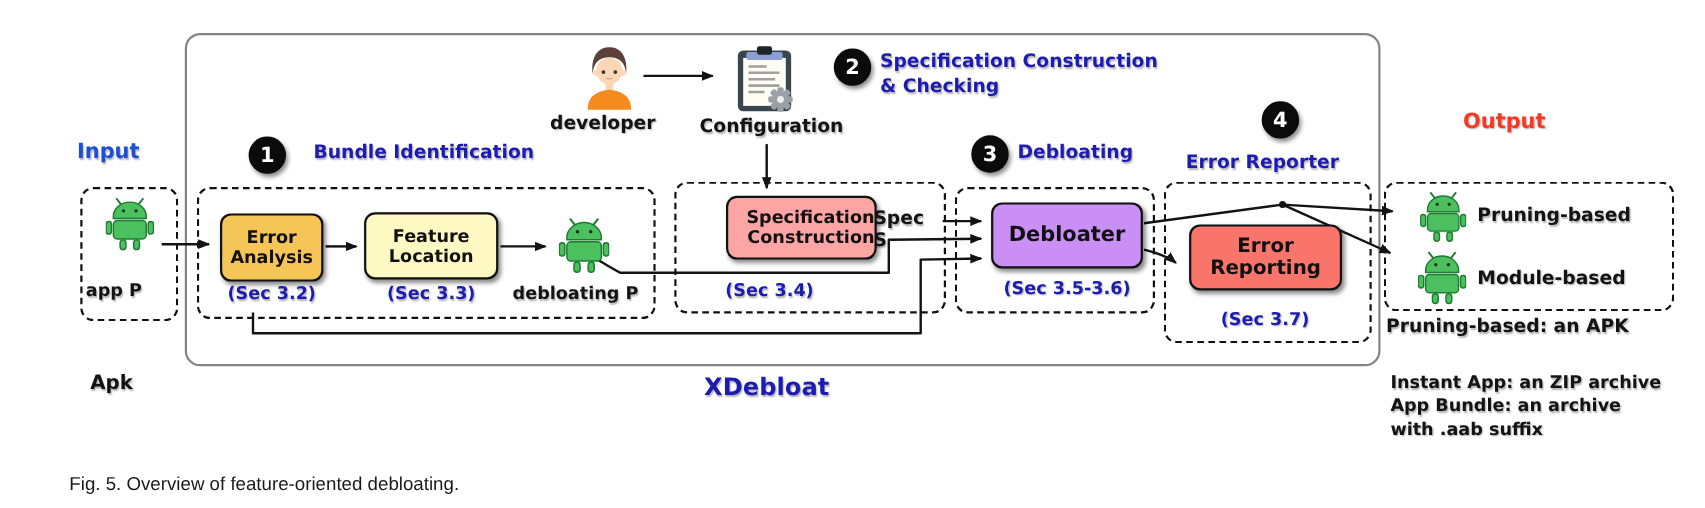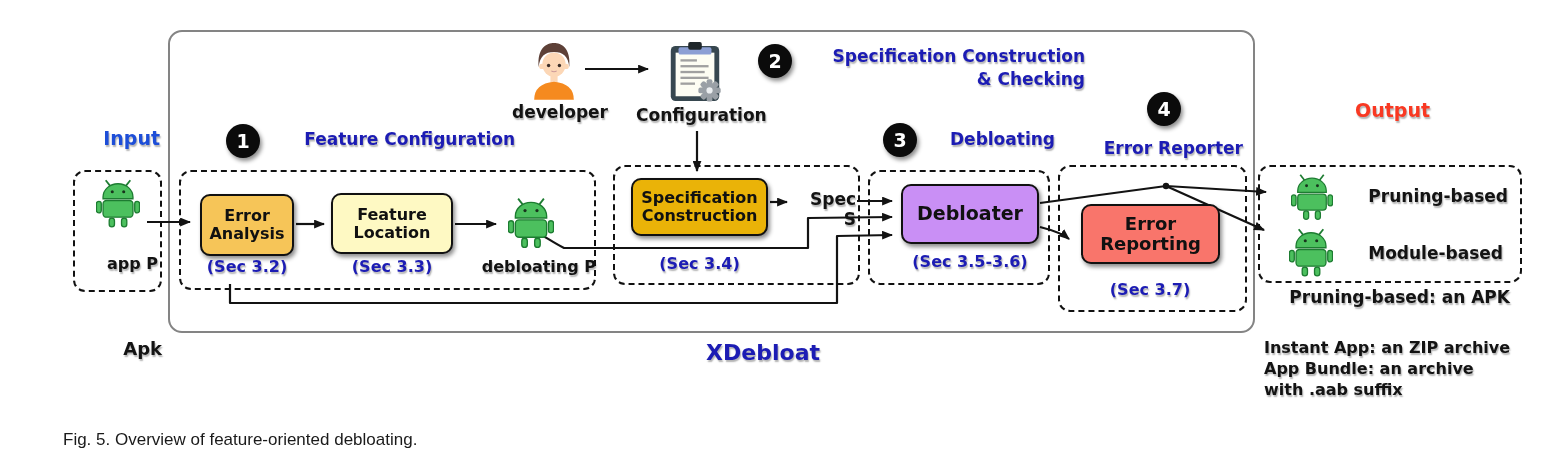--- a/index.html
+++ b/index.html
@@ -2,21 +2,21 @@
 <html><head>
 <meta charset="utf-8">
 <style>
   * { margin:0; padding:0; box-sizing:border-box; }
   html,body { background:#fff; }
   .canvas {
     position:relative; width:1550px; height:462px; overflow:hidden;
     font-family:"DejaVu Sans","Liberation Sans",sans-serif; background:#fff;
   }
   .abs { position:absolute; }
-  .lbl { font-weight:bold; color:#131313; text-align:right;
+  .lbl { font-weight:bold; color:#131313; text-align:left;
          text-shadow:1px 1.5px 1.5px rgba(0,0,0,0.30); line-height:1.15; }
   .blue { color:#1c1cb4; }
   .red  { color:#f93822; }
   .dashed { position:absolute; border:2.5px dashed #111; border-radius:12px; }
   .mainbox { position:absolute; border:2px solid #848484; border-radius:14px; }
   .node { position:absolute; border:2px solid #111; border-radius:10px;
           box-shadow:2px 3px 4px rgba(0,0,0,0.45);
           display:flex; flex-direction:column; align-items:center; justify-content:center;
           font-weight:bold; color:#111; text-align:center; line-height:1.12; }
   .badge { position:absolute; width:34px; height:34px; border-radius:50%; background:#0b0b0b;
@@ -73,21 +73,21 @@
       <rect x="30" y="88" width="12" height="20" rx="6"></rect>
       <rect x="58" y="88" width="12" height="20" rx="6"></rect>
     </g>
     <circle cx="37" cy="28" r="3.5" fill="#17331c"></circle>
     <circle cx="63" cy="28" r="3.5" fill="#17331c"></circle>
   </svg>
   <div class="abs lbl" style="left:78px; top:255px; width:80px; font-size:16px;">app P</div>
   <div class="abs lbl" style="left:82px; top:339px; width:80px; font-size:18px;">Apk</div>
 
   <div class="badge" style="left:226px; top:124px;">1</div>
-  <div class="abs lbl blue" style="left: 285px; top: 130px; width: 230px; font-size: 17px; color: rgb(28, 28, 180);">Feature Configuration</div>
+  <div class="abs lbl blue" style="left: 285px; top: 130px; width: 230px; font-size: 17px; color: rgb(28, 28, 180);">Bundle Identification</div>
   <div class="dashed" style="left:179px; top:170px; width:417px; height:120px;"></div>
 
   <div class="node" style="left: 200px; top: 194px; width: 94px; height: 62px; font-size: 16px; background: rgb(246, 197, 88);">
     <span>Error</span>
     <span>Analysis</span>
   </div>
   <div class="sec" style="left:197px; top:257px; width:100px;">(Sec 3.2)</div>
 
   <div class="node" style="left: 331px; top: 193px; width: 122px; height: 61px; font-size: 16px; background: #fef9c3;">
     <span>Feature</span>
@@ -149,21 +149,21 @@
   </svg>
   <div class="abs lbl" style="left:636px; top:106px; width:122px; font-size:17px;">Configuration</div>
 
   <div class="badge" style="left:758px; top:44px;">2</div>
   <div class="abs lbl blue" style="left: 800px; top: 45px; width: 285px; font-size: 17px; line-height: 1.35; color: rgb(28, 28, 180);">
     <div>Specification Construction</div>
     <div>&amp; Checking</div>
   </div>
 
   <div class="dashed" style="left:613px; top:165px; width:247px; height:120px;"></div>
-  <div class="node" style="left: 631px; top: 178px; width: 137px; height: 58px; font-size: 16px; background: #eab308;">
+  <div class="node" style="left: 660px; top: 178px; width: 137px; height: 58px; font-size: 16px; background: #fca5a5; align-items: flex-end;">
     <span>Specification</span>
     <span>Construction</span>
   </div>
   <div class="sec" style="left:631px; top:254px; width:137px;">(Sec 3.4)</div>
   <div class="abs lbl" style="left:794px; top:190px; width:62px; font-size:17px;">Spec S</div>
 
   <div class="badge" style="left:883px; top:123px;">3</div>
   <div class="abs lbl blue" style="left: 925px; top: 130px; width: 130px; font-size: 17px; color: rgb(28, 28, 180);">Debloating</div>
   <div class="dashed" style="left:868px; top:170px; width:182px; height:115px;"></div>
   <div class="node" style="left: 901px; top: 184px; width: 138px; height: 60px; font-size: 19px; background: rgb(201, 143, 245);">

